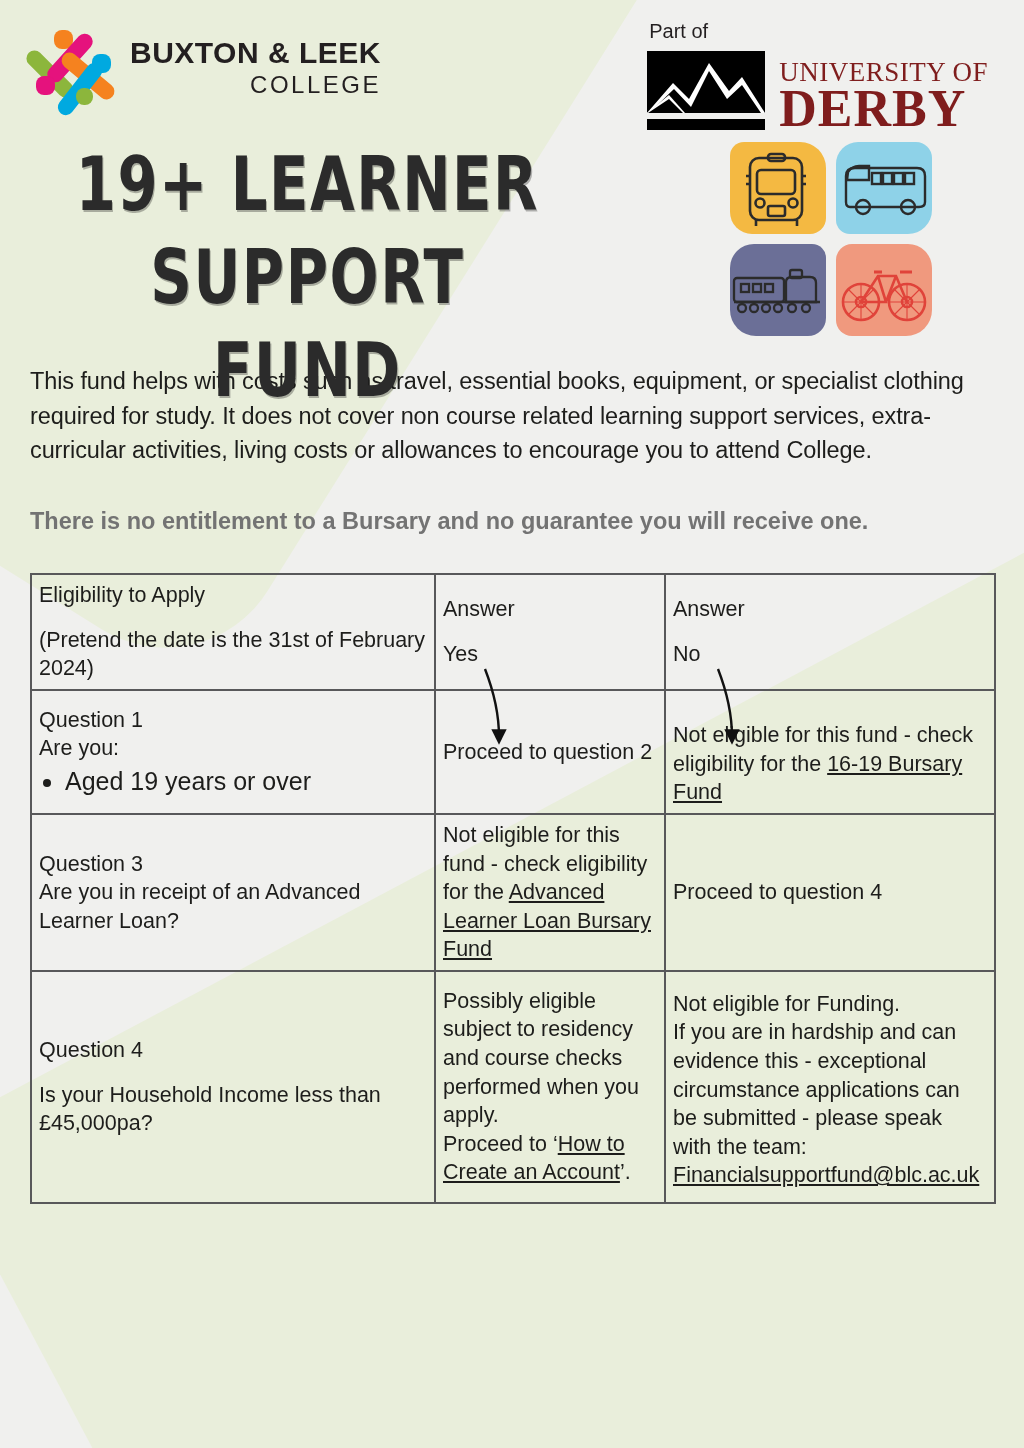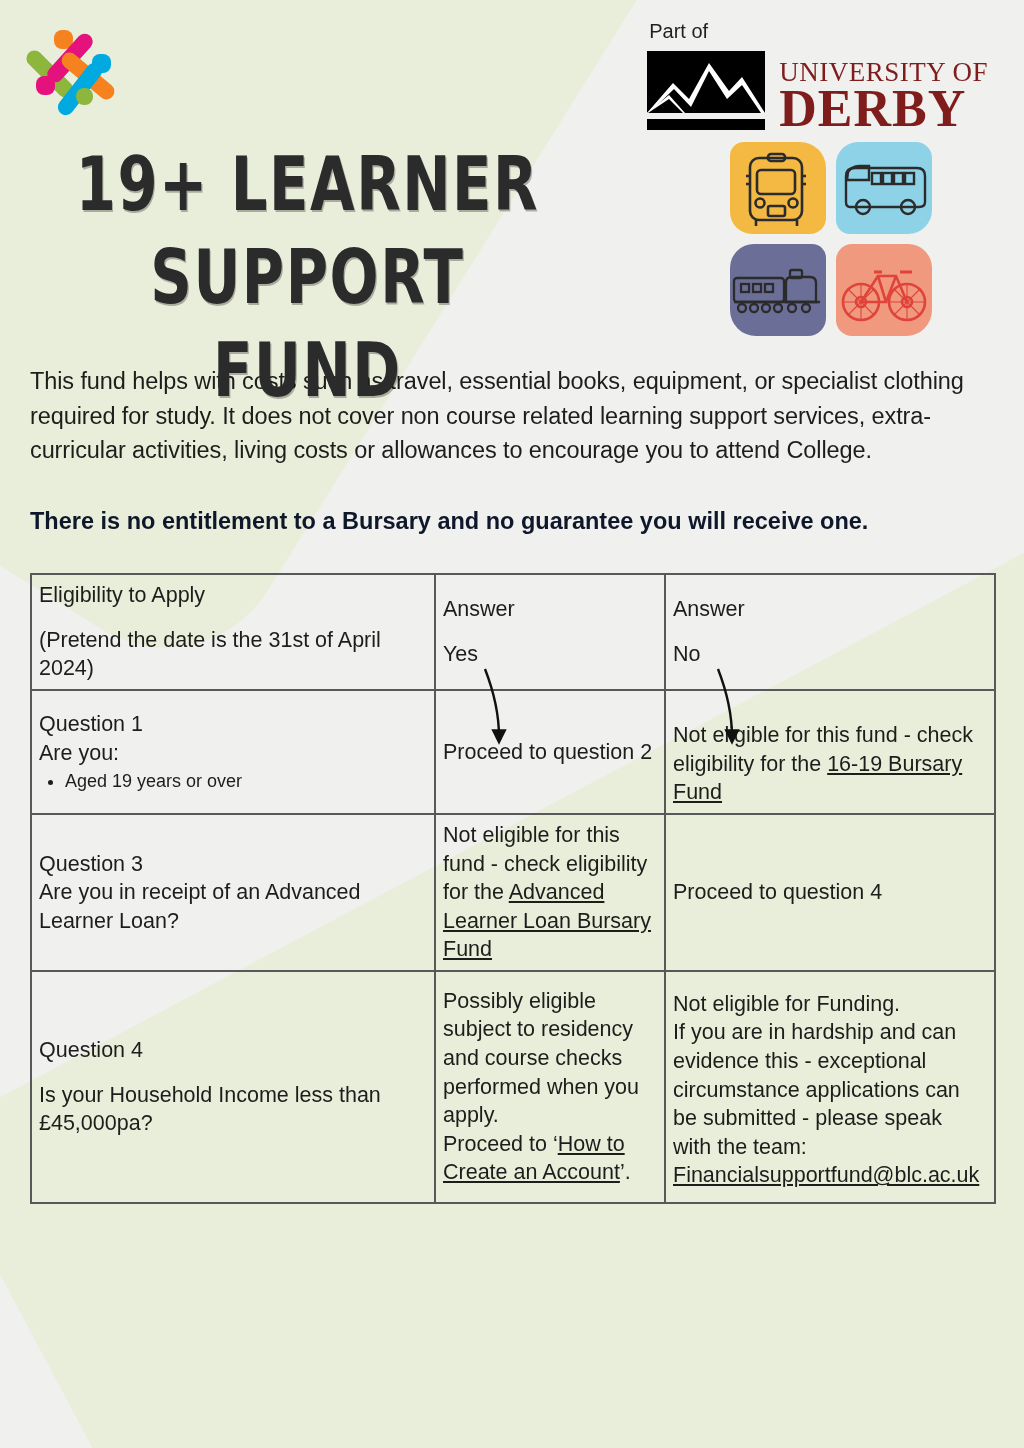--- a/index.html
+++ b/index.html
@@ -101,42 +101,42 @@
   .t-blob.b3 { background: #6b6f97; border-radius: 24px 14px 18px 26px; }
   .t-blob.b4 { background: #f0997e; border-radius: 16px 24px 26px 16px; }
   .t-cell svg { position: absolute; left: 2px; top: 6px; }
 
   
   .body-copy {
     margin: 0 30px; width: 960px;
     font-size: 23.5px; line-height: 1.47; color: #1d1d1b; letter-spacing: -0.1px;
   }
   .body-bold { margin: 36px 30px 0 30px; width: 960px;
-    font-size: 23.5px; font-weight: bold; line-height: 1.47; color: #0f172a; }
+    font-size: 23.5px; font-weight: bold; line-height: 1.47; color: #737373; }
 
   
   .table-wrap { margin: 35px 30px 0 30px; width: 964px; position: relative; }
   table.flow { width: 100%; border-collapse: collapse; table-layout: fixed; }
   table.flow td {
     border: 2px solid #58585a;
     vertical-align: middle;
     padding: 6px 8px 6px 7px;
     font-size: 21.5px;
     line-height: 1.33;
     color: #1d1d1b;
     background: transparent;
   }
   table.flow td.c1 { width: 404px; }
   table.flow td.c2 { width: 230px; }
   table.flow td.c3 { width: 330px; }
   td.top { vertical-align: top; }
   .cell-sp { display:block; height: 16px; }
   .ul { text-decoration: underline; }
   ul.bullets { margin: 2px 0 0 26px; }
-  ul.bullets li { list-style: disc; font-size: 18px; line-height: 1.33; }
+  ul.bullets li { list-style: disc; font-size: 25px; line-height: 1.33; }
 
   
   .arrows { position: absolute; left: 0; top: 0; width: 964px; height: 760px;
             pointer-events: none; z-index: 5; }
 </style>
 </head>
 <body>
 
 <div id="bg-layer">
   <div class="band-tl"></div>
@@ -150,20 +150,24 @@
     <div class="blc-logo">
       <div class="pinwheel">
         <i class="pw-dot-o"></i>
         <i class="pw-green"></i>
         <i class="pw-pink"></i>
         <i class="pw-orange"></i>
         <i class="pw-blue"></i>
         <i class="pw-dot-p"></i>
         <i class="pw-dot-b"></i>
         <i class="pw-dot-g"></i>
+      </div>
+      <div class="blc-words">
+        <div class="blc-line1">BUXTON &amp; LEEK</div>
+        <div class="blc-line2">COLLEGE</div>
       </div>
     </div>
 
     <div class="derby-logo">
       <div class="derby-partof">Part of</div>
       <div class="derby-mark">
         <svg class="derby-peaks" viewBox="0 0 118 82">
           <rect x="0" y="0" width="118" height="62" fill="#000"></rect>
           <rect x="0" y="68" width="118" height="11" fill="#000"></rect>
           <path d="M0 62 L26 32 L42 48 L62 12 L82 40 L95 26 L118 62 Z" fill="#fff"></path>
@@ -279,21 +283,21 @@
       <path d="M688 96 q14 36 14 68" stroke="#111" stroke-width="2.4" fill="none" marker-end="url(#ah)"></path>
     </svg>
 
     <table class="flow">
       <tbody>
 
         <tr>
           <td class="c1 top">
             <div>Eligibility to Apply</div>
             <span class="cell-sp"></span>
-            <div>(Pretend the date is the 31st of April 2024)</div>
+            <div>(Pretend the date is the 31st of February 2024)</div>
           </td>
           <td class="c2 top">
             <div>Answer</div>
             <span class="cell-sp"></span>
             <div>Yes</div>
           </td>
           <td class="c3 top">
             <div>Answer</div>
             <span class="cell-sp"></span>
             <div>No</div>

